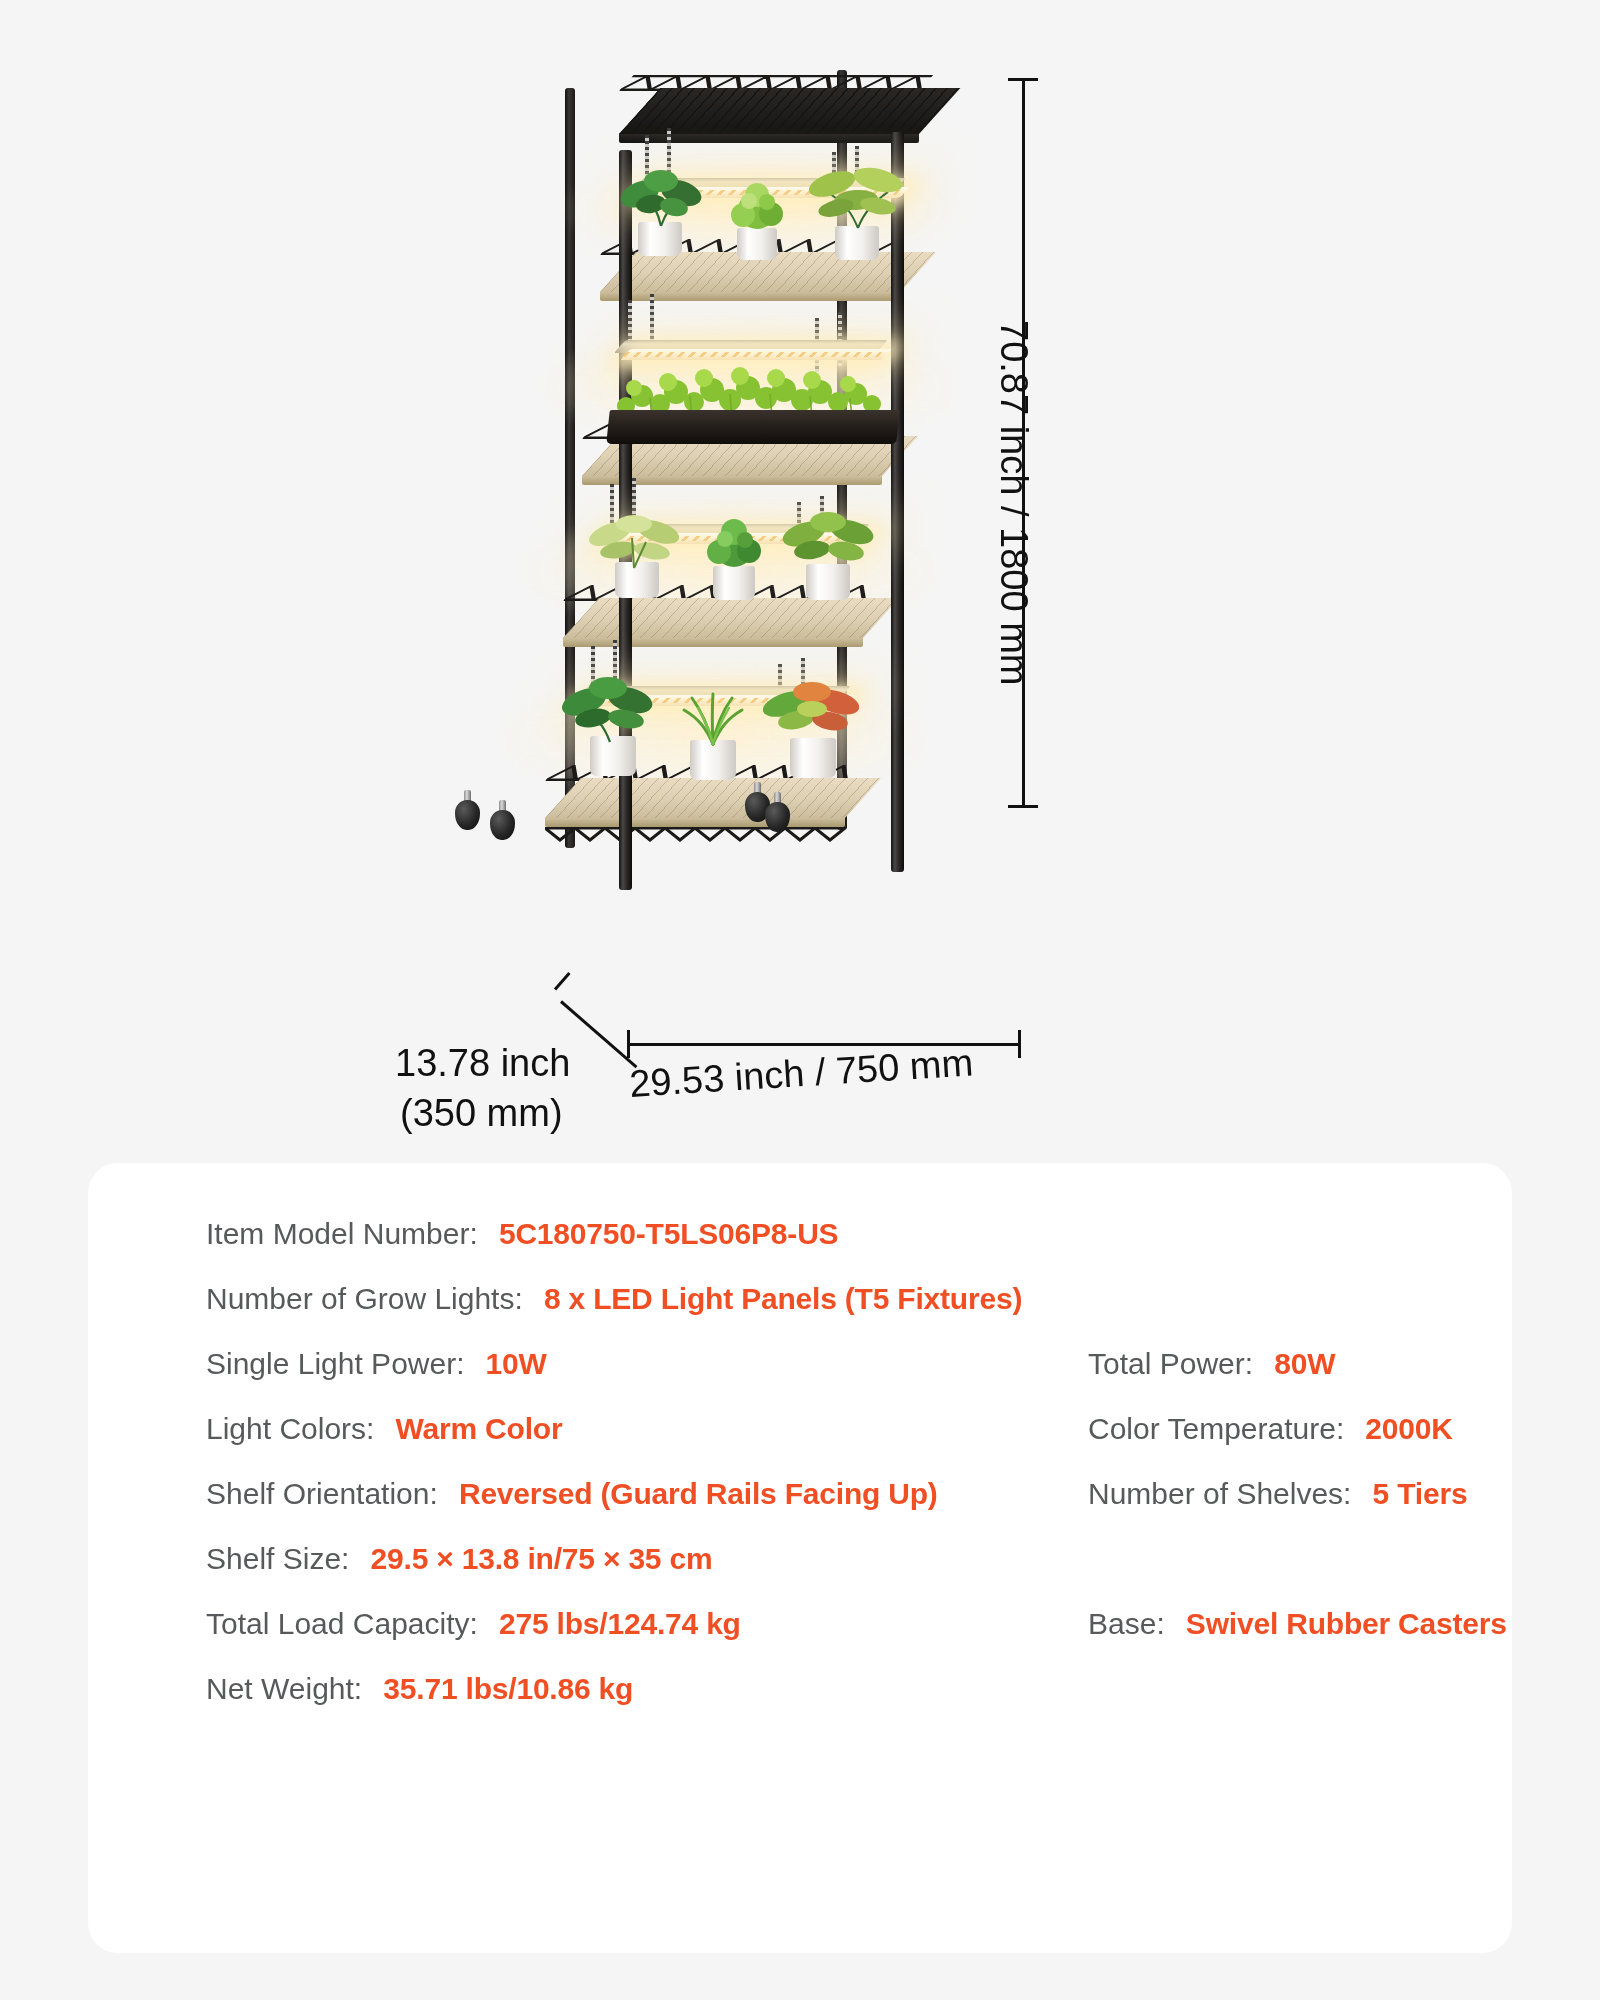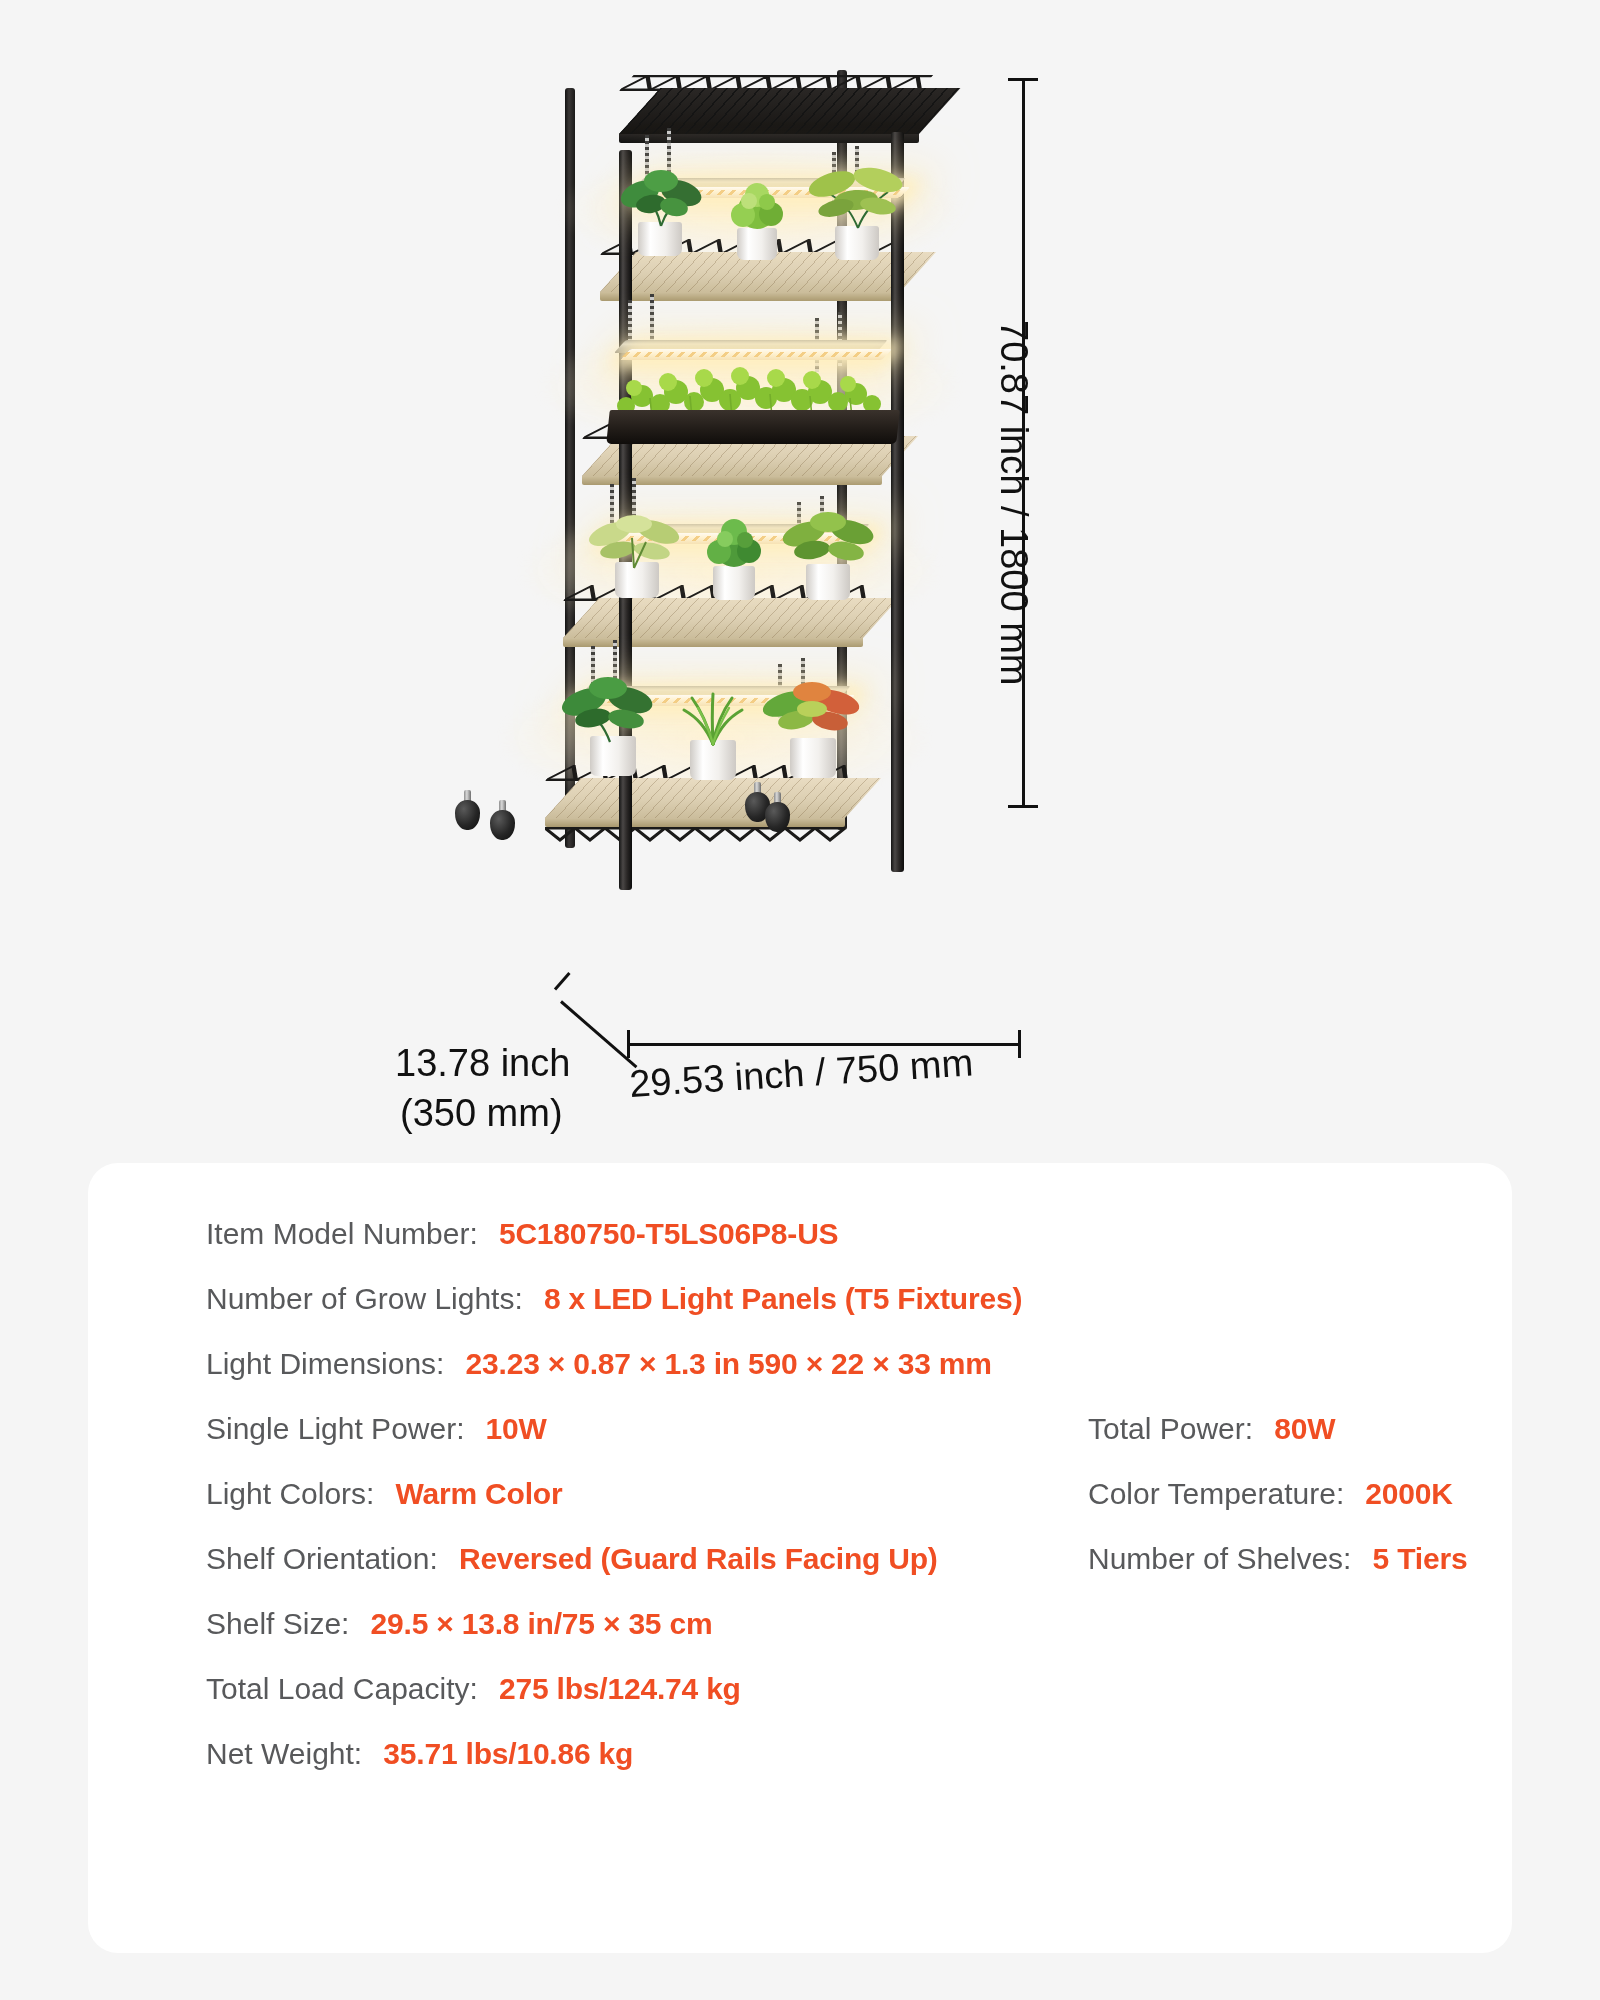--- a/index.html
+++ b/index.html
@@ -399,24 +399,20 @@
     <div class="row">
       <span class="cell left"><span class="lbl">Item Model Number:&nbsp;&nbsp;</span>
       <span class="val">5C180750-T5LS06P8-US</span></span>
     </div>
 
     <div class="row">
       <span class="cell left"><span class="lbl">Number of Grow Lights:&nbsp;&nbsp;</span>
       <span class="val">8 x LED Light Panels (T5 Fixtures)</span></span>
     </div>
 
-    <div class="row">
-      <span class="cell left"><span class="lbl">Light Dimensions:&nbsp;&nbsp;</span>
-      <span class="val">23.23 × 0.87 × 1.3 in 590 × 22 × 33 mm</span></span>
-    </div>
 
     <div class="row">
       <span class="cell left"><span class="lbl">Single Light Power:&nbsp;&nbsp;</span>
       <span class="val">10W</span></span>
       <span class="cell right"><span class="lbl">Total Power:&nbsp;&nbsp;</span>
       <span class="val">80W</span></span>
     </div>
 
 
     <div class="row">
@@ -434,20 +430,22 @@
     </div>
 
     <div class="row">
       <span class="cell left"><span class="lbl">Shelf Size:&nbsp;&nbsp;</span>
       <span class="val">29.5 × 13.8 in/75 × 35 cm</span></span>
     </div>
 
     <div class="row">
       <span class="cell left"><span class="lbl">Total Load Capacity:&nbsp;&nbsp;</span>
       <span class="val">275 lbs/124.74 kg</span></span>
+      <span class="cell right"><span class="lbl">Base:&nbsp;&nbsp;</span>
+      <span class="val">Swivel Rubber Casters</span></span>
     </div>
 
     <div class="row">
       <span class="cell left"><span class="lbl">Net Weight:&nbsp;&nbsp;</span>
       <span class="val">35.71 lbs/10.86 kg</span></span>
     </div>
 
 
   </div>
 </div>

